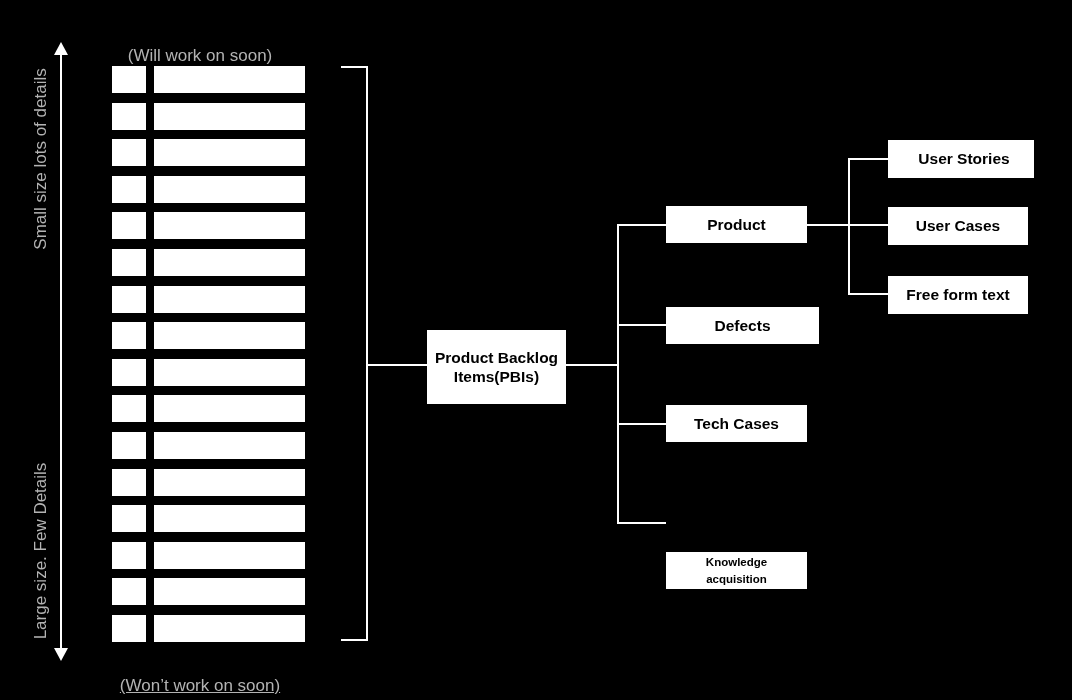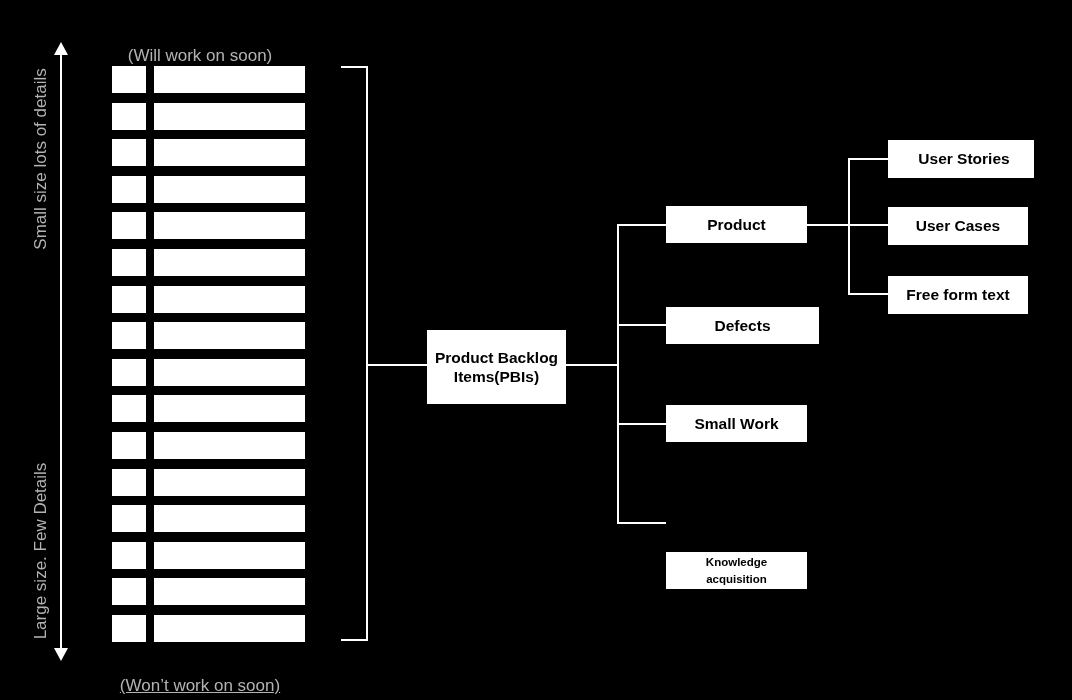--- a/index.html
+++ b/index.html
@@ -199,19 +199,19 @@
   <div class="line" id="branch-knowledge"></div>
   <div class="line" id="conn-features-right"></div>
   <div class="line" id="trunk-types"></div>
   <div class="line" id="branch-stories"></div>
   <div class="line" id="branch-cases"></div>
   <div class="line" id="branch-freeform"></div>
 
   <div class="node" id="node-root">Product Backlog Items(PBIs)</div>
   <div class="node" id="node-features">Product</div>
   <div class="node" id="node-defects">Defects</div>
-  <div class="node" id="node-techwork">Small Work</div>
+  <div class="node" id="node-techwork">Tech Cases</div>
   <div class="node" id="node-knowledge">Knowledge acquisition</div>
   <div class="node" id="node-stories">User Stories</div>
   <div class="node" id="node-cases">User Cases</div>
   <div class="node" id="node-freeform">Free form text</div>
 
 </div>
 
 </body></html>

